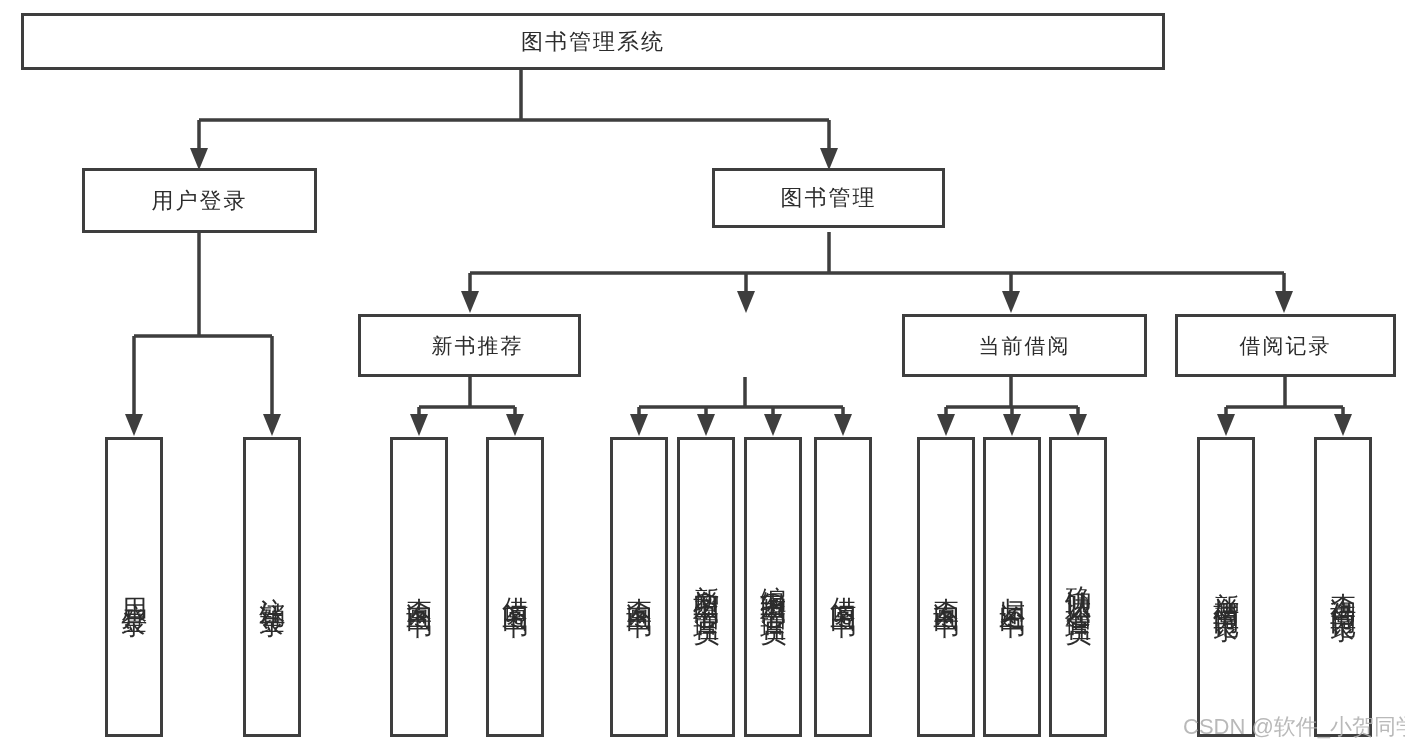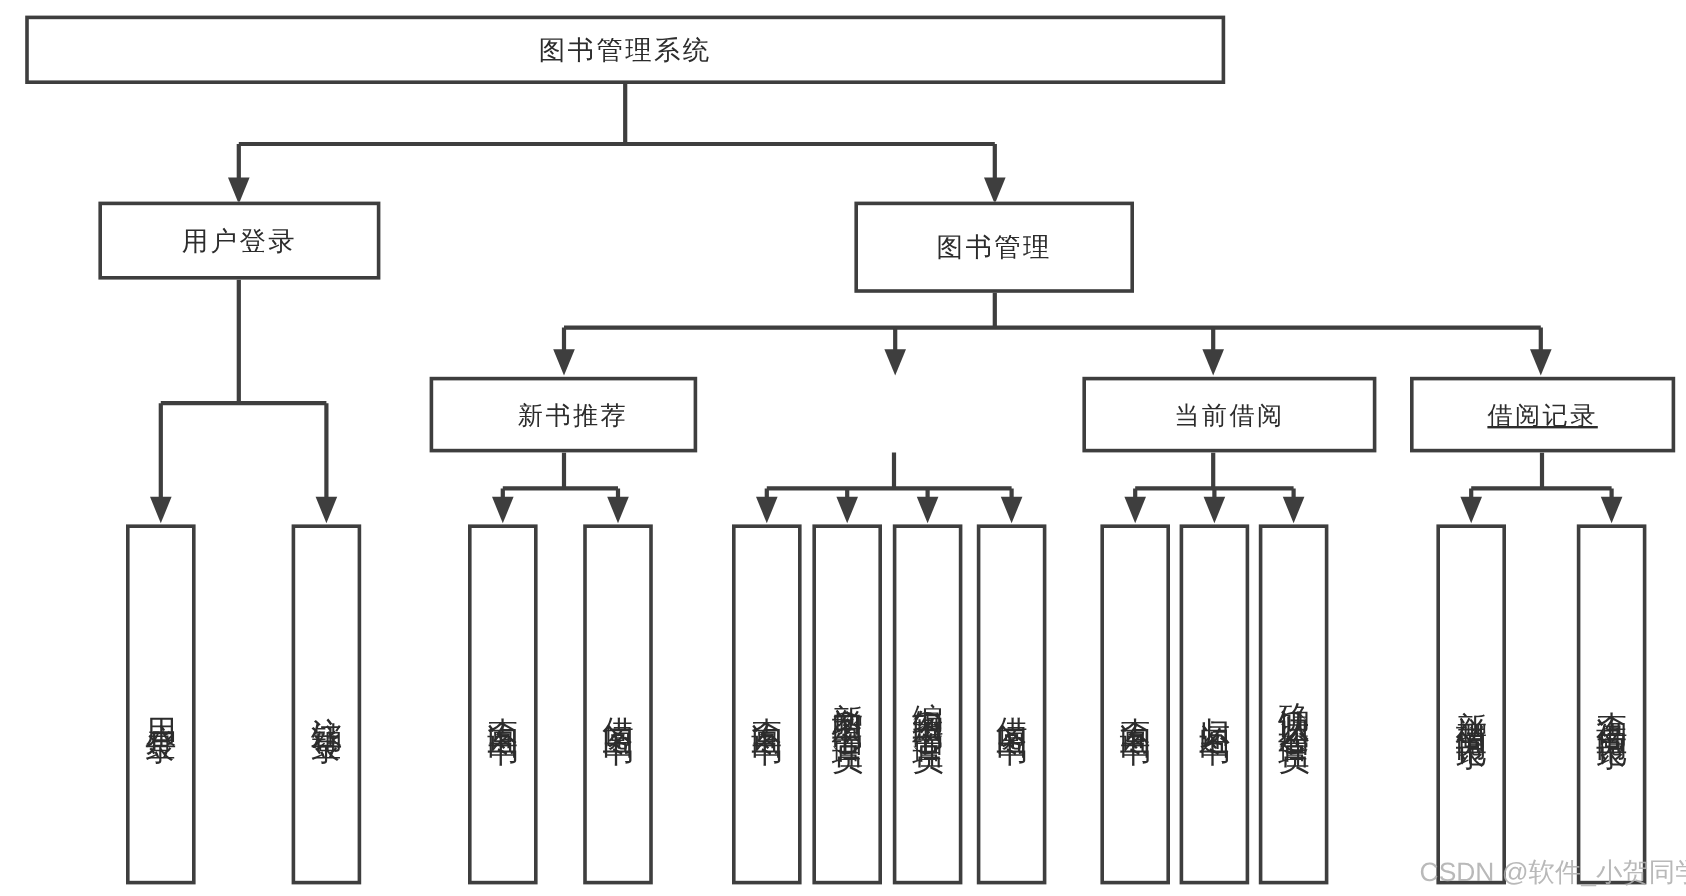--- a/index.html
+++ b/index.html
@@ -51,27 +51,27 @@
     height: 300px;
   }
   .leaf span {
     writing-mode: vertical-rl;
     text-orientation: mixed;
     font-size: 26px;
     letter-spacing: 5px;
     line-height: 1.05;
     white-space: nowrap;
   }
-  #root  { left: 21px;   top: 13px;  width: 1000px; height: 57px; }
+  #root  { left: 21px;   top: 13px;  width: 1144px; height: 57px; }
   #l2-0  { left: 82px;   top: 168px; width: 235px;  height: 65px; }
-  #l2-1  { left: 712px;  top: 168px; width: 233px;  height: 76px; }
+  #l2-1  { left: 712px;  top: 168px; width: 233px;  height: 60px; }
   #l3-0  { left: 358px;  top: 314px; width: 223px;  height: 63px; padding-left: 16px; }
   #l3-1  { left: 634px;  top: 314px; width: 222px;  height: 63px; }
   #l3-2  { left: 902px;  top: 314px; width: 245px;  height: 63px; }
-  #l3-3  { left: 1175px; top: 314px; width: 221px;  height: 63px; text-decoration: underline; }
+  #l3-3  { left: 1175px; top: 314px; width: 221px;  height: 63px; }
   #lf-0  { left: 105px; }
   #lf-1  { left: 243px; }
   #lf-2  { left: 390px; }
   #lf-3  { left: 486px; }
   #lf-4  { left: 610px; }
   #lf-5  { left: 677px; }
   #lf-6  { left: 744px; }
   #lf-7  { left: 814px; }
   #lf-8  { left: 917px; }
   #lf-9  { left: 983px; }

